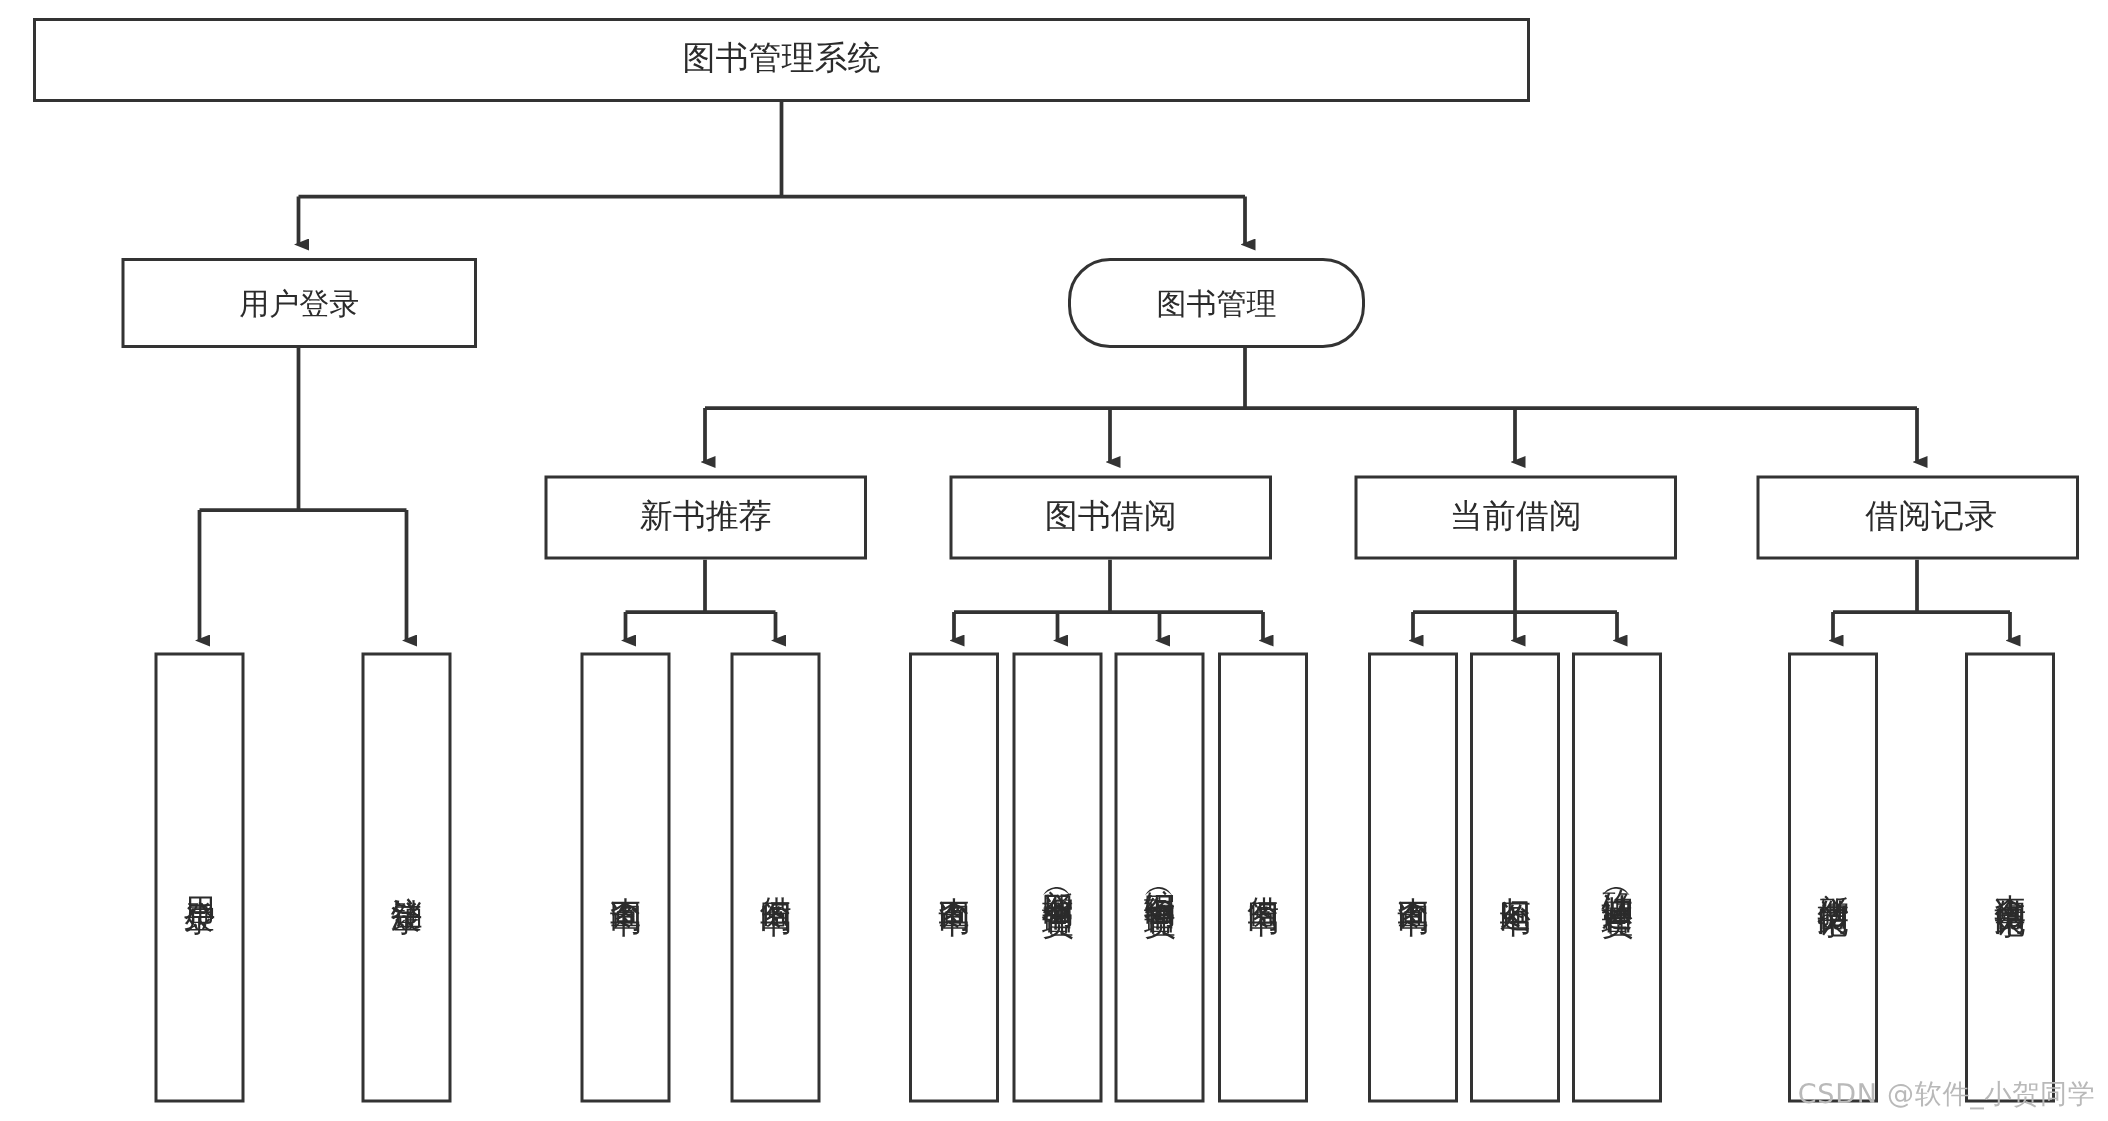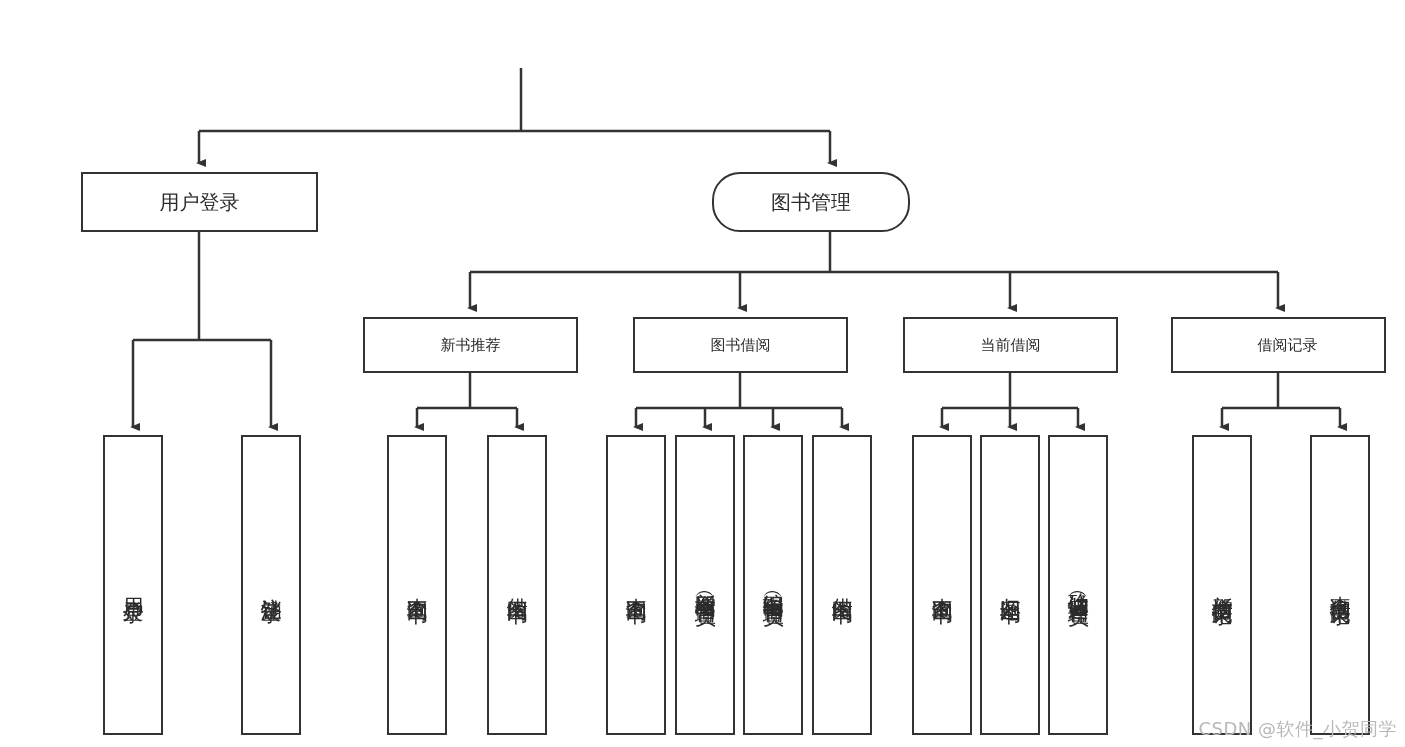--- a/index.html
+++ b/index.html
@@ -38,21 +38,21 @@
     line-height: 1.25;
     text-align: center;
   }
   .node.root {
     font-size: 22px;
   }
   .node.level2 {
     font-size: 20px;
   }
   .node.level3 {
-    font-size: 15px;
+    font-size: 22px;
   }
   
   .node.leaf {
     font-size: 21px;
     writing-mode: vertical-rl;
     text-orientation: upright;
     letter-spacing: 2px;
     padding: 6px 0;
     align-items: center;
     justify-content: center;
@@ -121,20 +121,23 @@
       <path d="M1010,408 L1010,427" marker-end="url(#arrow)"></path>
       <path d="M1078,408 L1078,427" marker-end="url(#arrow)"></path>
 
       <path d="M1278,373 L1278,408"></path>
       <path d="M1222,408 L1340,408"></path>
       <path d="M1222,408 L1222,427" marker-end="url(#arrow)"></path>
       <path d="M1340,408 L1340,427" marker-end="url(#arrow)"></path>
     </g>
   </svg>
 
+  <div class="node root" style="left:22px; top:12px; width:998px; height:56px;">
+    <span>图书管理系统</span>
+  </div>
 
   <div class="node level2" style="left:81px; top:172px; width:237px; height:60px;">
     <span>用户登录</span>
   </div>
   <div class="node level2" style="left:712px; top:172px; width:198px; height:60px;border-radius:28px;">
     <span>图书管理</span>
   </div>
 
   <div class="node level3" style="left:363px; top:317px; width:215px; height:56px;">
     <span>新书推荐</span>

